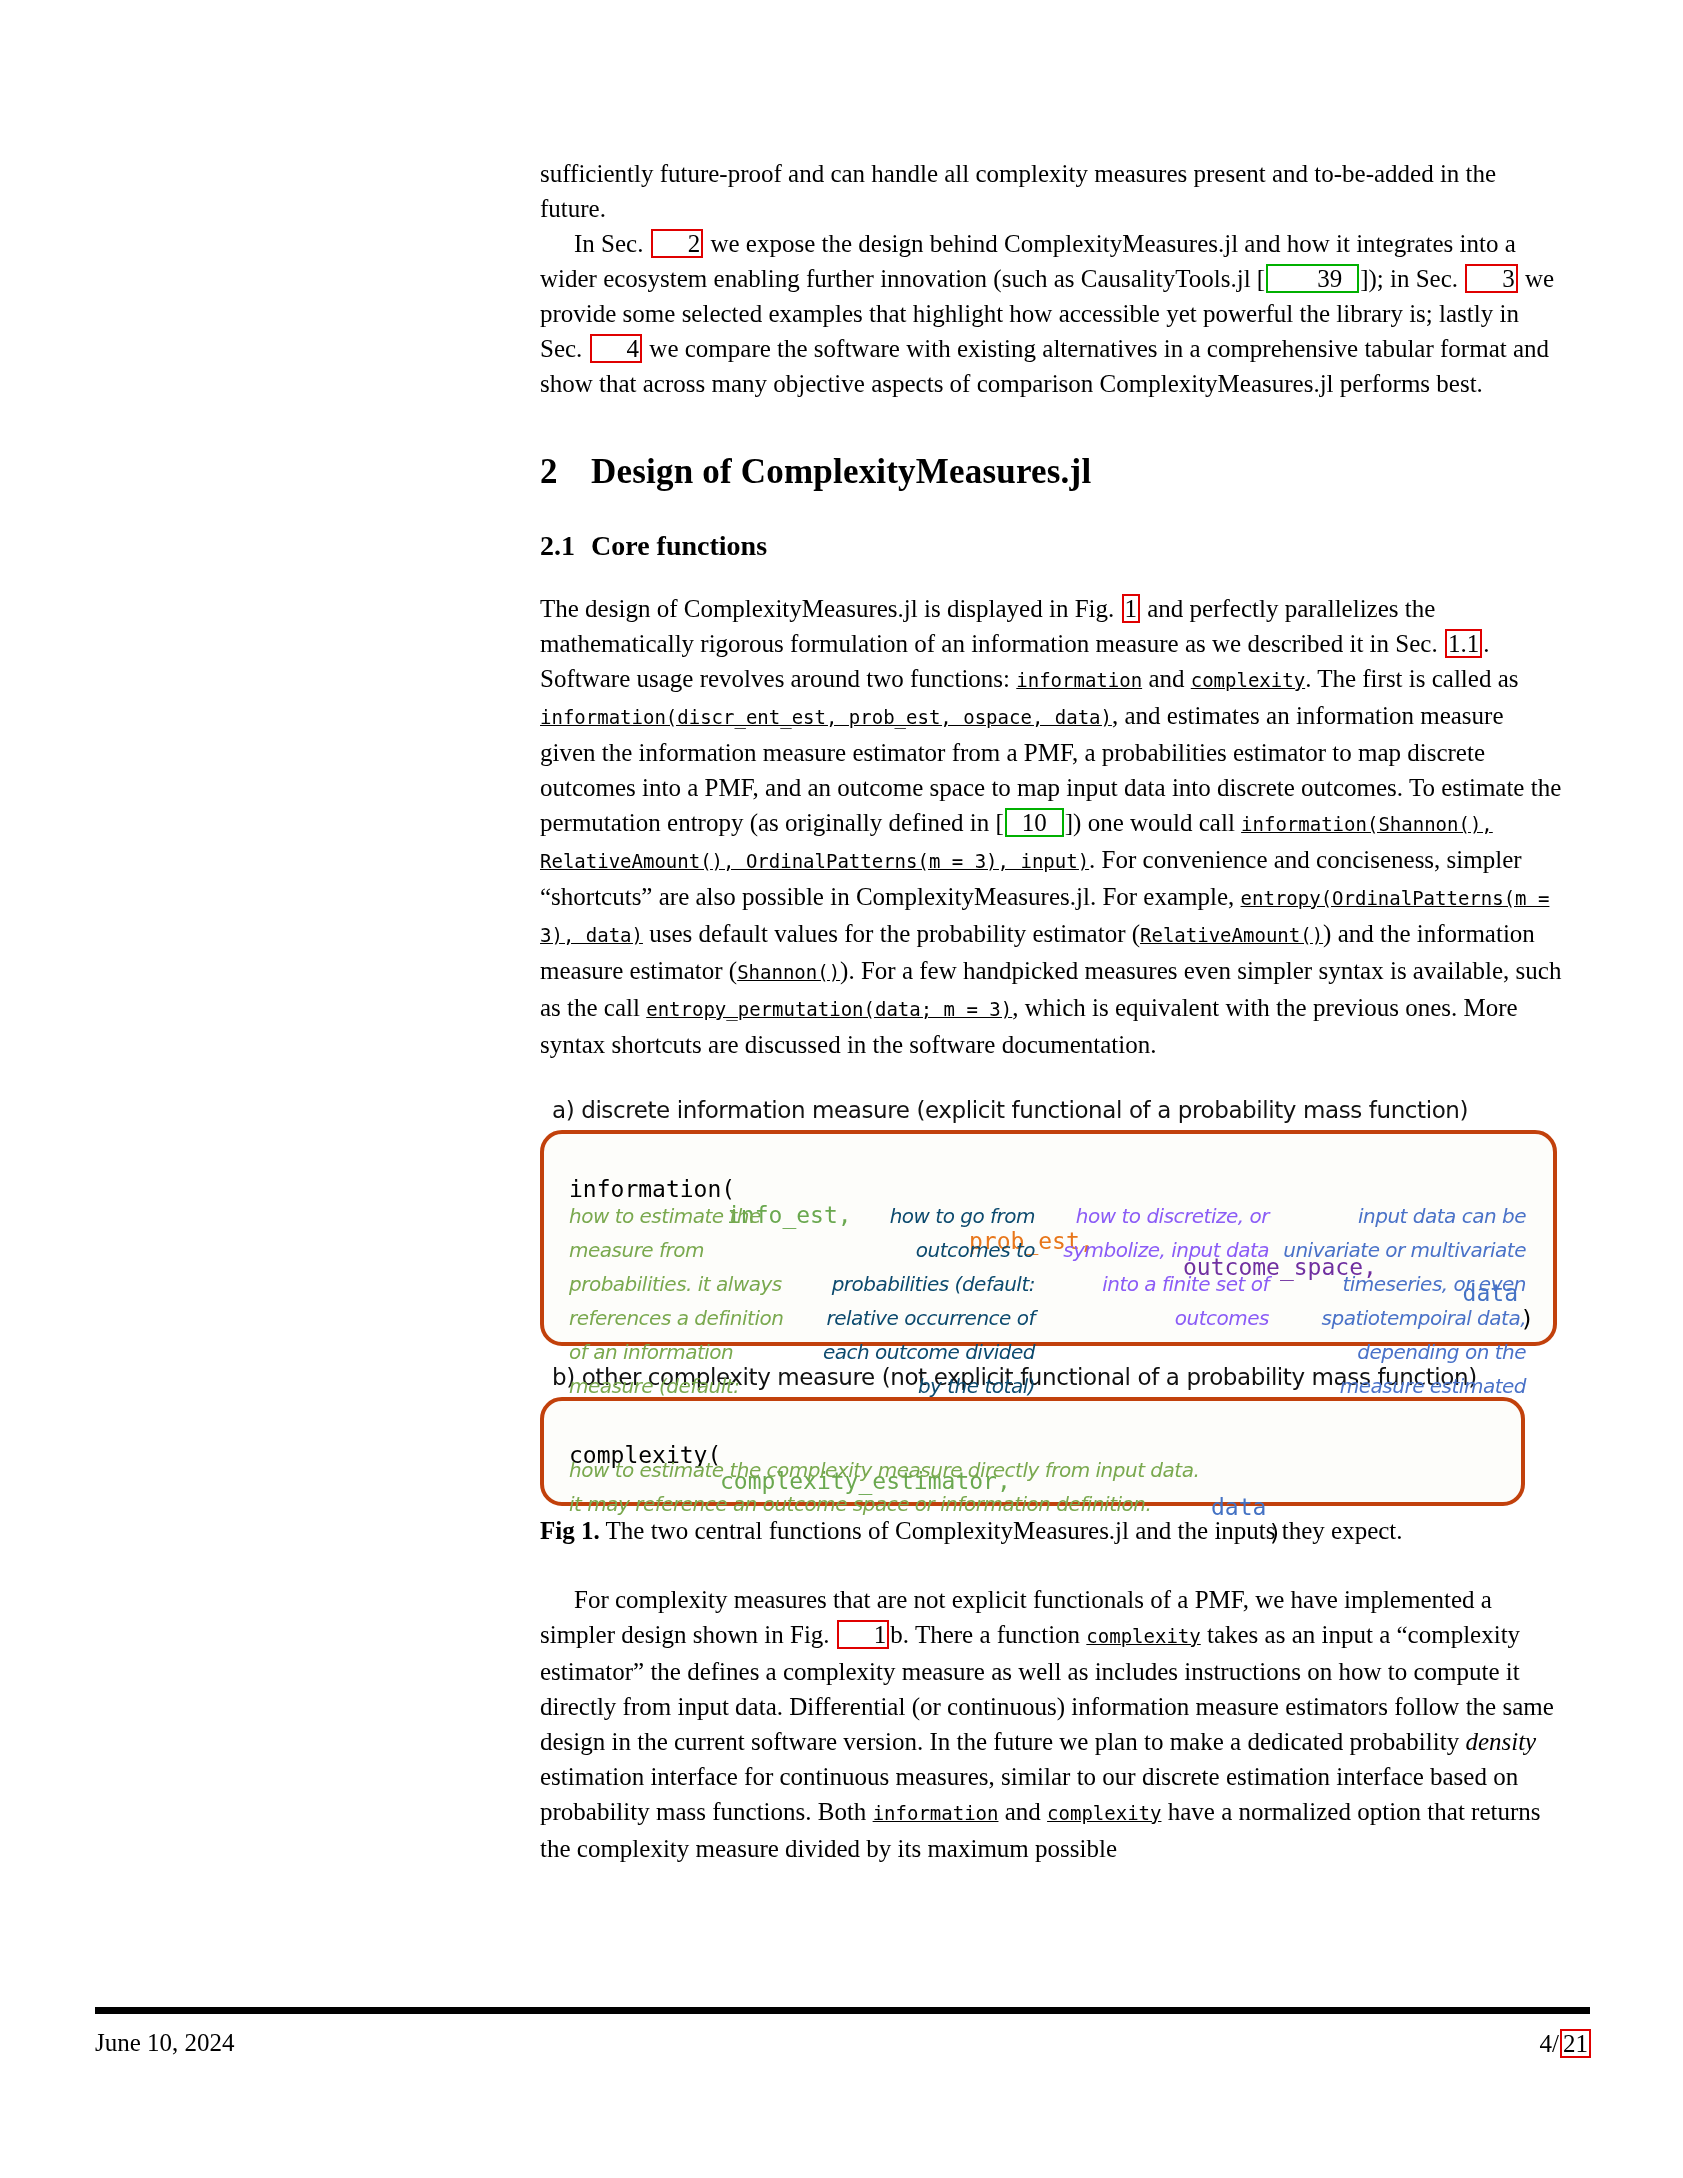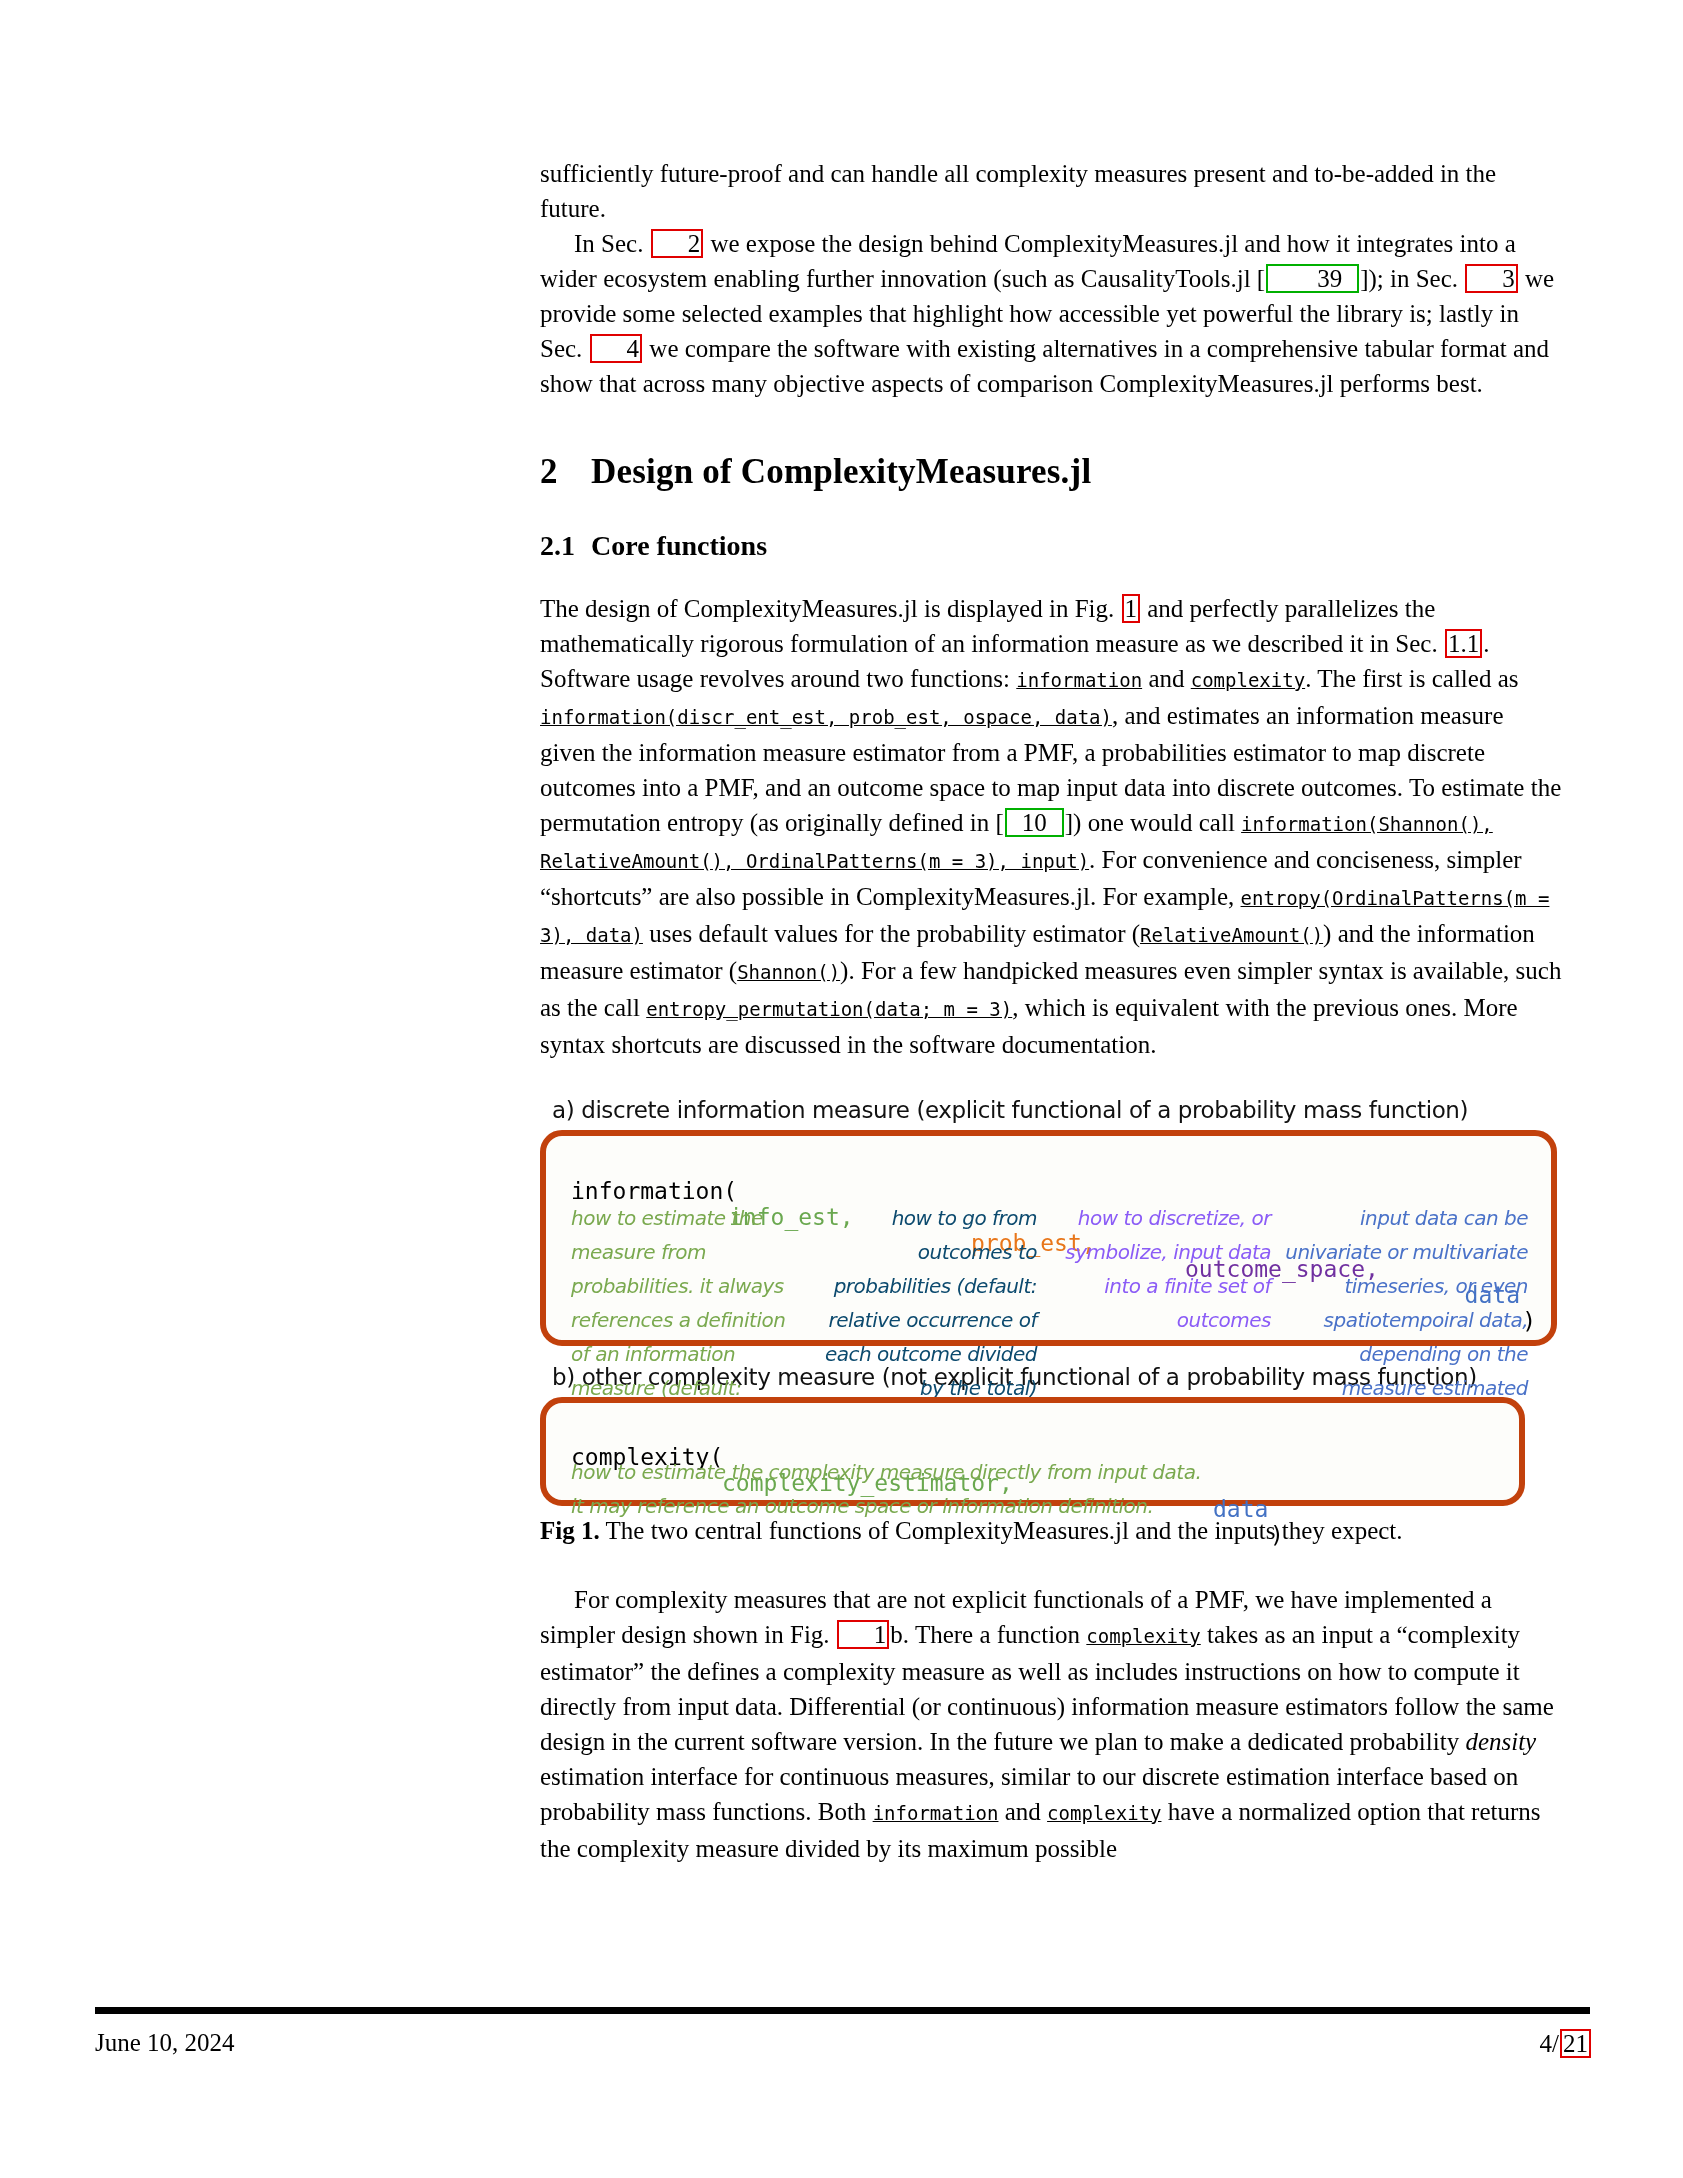--- a/index.html
+++ b/index.html
@@ -82,21 +82,21 @@
   .subsec-num { display: inline-block; min-width: 51px; }
 
   
   .fig-label {
     font-family: "DejaVu Sans", "Liberation Sans", sans-serif;
     font-size: 23px;
     color: #111111;
     letter-spacing: -0.4px;
   }
   .panel {
-    border: 6px solid #c2410c;
+    border: 4px solid #c2410c;
     border-radius: 22px;
     background: #fdfdfa;
     box-sizing: border-box;
     position: relative;
   }
   .panel-a { height: 216px; }
   .panel-b { height: 109px; }
 
   .sig {
     font-family: "DejaVu Sans Mono", "Liberation Mono", monospace;

